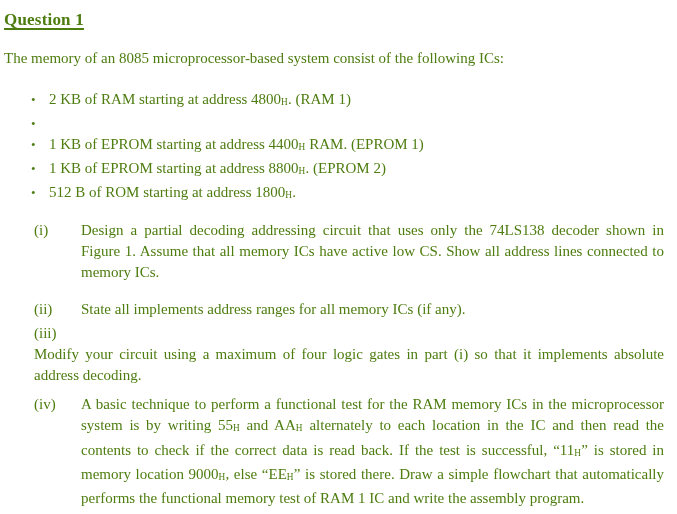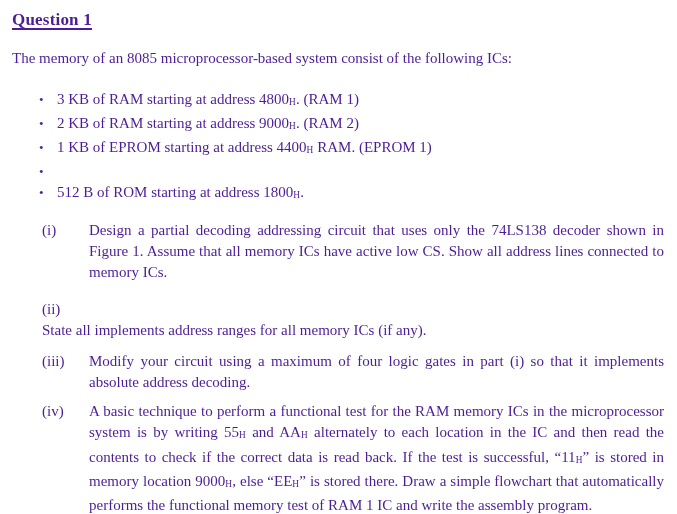--- a/index.html
+++ b/index.html
@@ -6,25 +6,25 @@
   body {
     width: 677px;
     height: 514px;
     background: #ffffff;
     overflow: hidden;
   }
   .page {
     box-sizing: border-box;
     width: 677px;
     height: 514px;
-    padding: 8px 13px 0 12px;
+    padding: 8px 13px 0 4px;
     font-family: "Liberation Serif", "DejaVu Serif", serif;
     font-size: 15px;
     line-height: 21px;
-    color: #4c1d95;
+    color: #4d7c0f;
   }
   .title {
     font-size: 17px;
     font-weight: bold;
     line-height: 24px;
     text-decoration: underline;
     text-decoration-thickness: 1.5px;
     text-underline-offset: 3px;
     letter-spacing: 0.2px;
   }
@@ -45,22 +45,22 @@
     flex: none;
     font-size: 13px;
   }
   .items { margin: 0; }
   .item {
     display: flex;
     margin-left: 30px;
     align-items: baseline;
   }
   .item-1 { margin-top: 14px; }
-  .item-2 { margin-top: 16px; flex-direction: column; }
-  .item-3 { margin-top: 10px; }
+  .item-2 { margin-top: 16px; }
+  .item-3 { margin-top: 3px; flex-direction: column; }
   .item-4 { margin-top: 8px; }
   .item .label {
     width: 47px;
     flex: none;
   }
   .item .body {
     flex: 1;
     text-align: justify;
   }
   .sub {
@@ -71,35 +71,35 @@
 </style>
 </head>
 <body>
 
 <div class="page">
   <div class="title">Question 1</div>
   <p class="intro">The memory of an 8085 microprocessor-based system consist of the following ICs:</p>
   <ul class="mem" id="bullet-list">
   <li>
     <span class="bullet-marker">•</span>
-    <span class="btext"><span>3 KB of RAM starting at address 4800</span><span class="sub">H</span><span>. (RAM 1)</span></span>
+    <span class="btext"><span>2 KB of RAM starting at address 4800</span><span class="sub">H</span><span>. (RAM 1)</span></span>
   </li>
 
   <li>
     <span class="bullet-marker">•</span>
-    <span class="btext"><span>2 KB of RAM starting at address 9000</span><span class="sub">H</span><span>. (RAM 2)</span></span>
   </li>
 
   <li>
     <span class="bullet-marker">•</span>
     <span class="btext"><span>1 KB of EPROM starting at address 4400</span><span class="sub">H</span><span> RAM. (EPROM 1)</span></span>
   </li>
 
   <li>
     <span class="bullet-marker">•</span>
+    <span class="btext"><span>1 KB of EPROM starting at address 8800</span><span class="sub">H</span><span>. (EPROM 2)</span></span>
   </li>
 
   <li>
     <span class="bullet-marker">•</span>
     <span class="btext"><span>512 B of ROM starting at address 1800</span><span class="sub">H</span><span>.</span></span>
   </li>
 </ul>
   <div class="items" id="item-list">
   <div class="item item-1">
     <span class="label">(i)</span>

